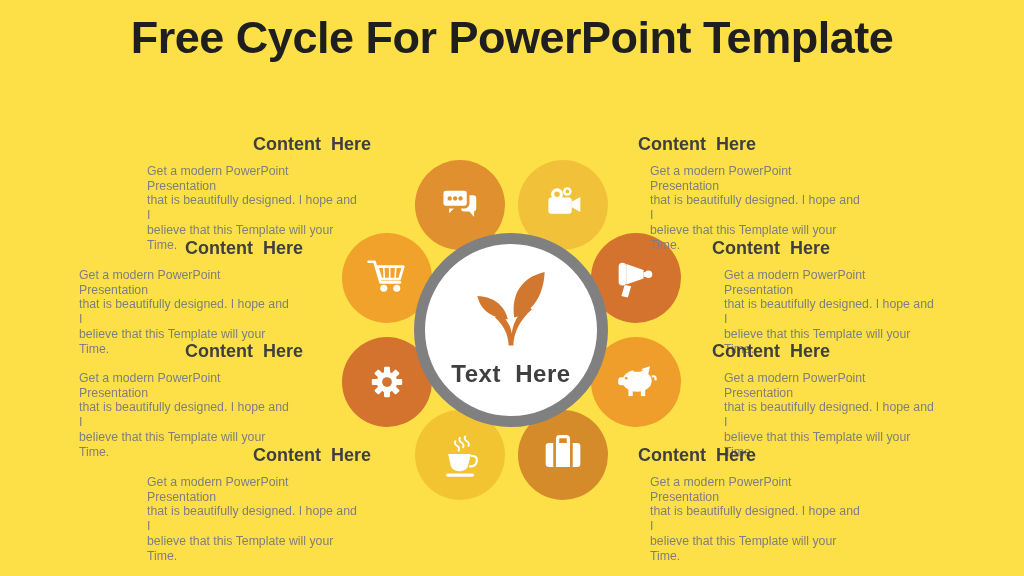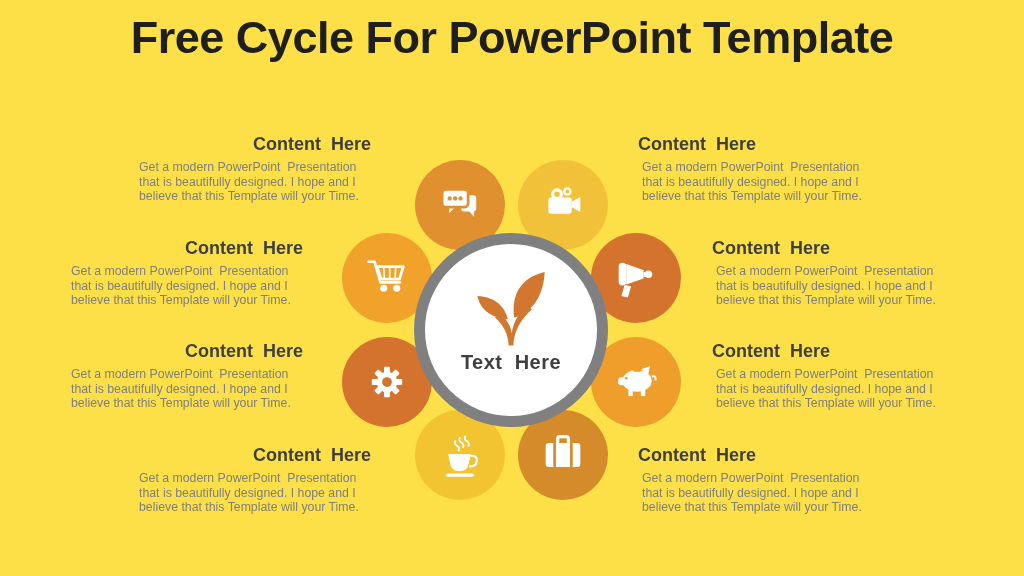--- a/index.html
+++ b/index.html
@@ -29,31 +29,31 @@
   
   .center-circle {
     position:absolute; left:414px; top:233px; width:172px; height:172px;
     border-radius:50%; background:#ffffff;
     border:11px solid var(--ring-color,#808080);
     display:flex; flex-direction:column; align-items:center;
     box-sizing:content-box;
   }
   .center-circle svg { width:110px; height:80px; margin-top:24px; }
   .center-label {
-    margin-top:3px; font-size:20px; font-weight:bold;
+    margin-top:12px; font-size:24px; font-weight:bold;
     color:var(--center-text,#3F3F3F); white-space:pre; letter-spacing:0.5px;
   }
   
   .cblock { position:absolute; width:236px; }
   .cblock h3 {
     margin:0 0 8px 0; font-size:18px; line-height:16px; font-weight:bold;
     color:var(--heading-color,#3F3F3F); white-space:pre;
   }
   .cblock p {
-    margin:4px; font-size:12.3px; line-height:14.7px;
+    margin:12px; font-size:12.3px; line-height:14.7px;
     color:var(--body-color,#7F7F7F); white-space:pre-wrap;
   }
   .cblock.align-right h3 { text-align:right; }
   #bl1 { top:136px; right:653px; }
   #bl2 { top:240px; right:721px; }
   #bl3 { top:343px; right:721px; }
   #bl4 { top:447px; right:653px; }
   #br1 { top:136px; left:638px; }
   #br2 { top:240px; left:712px; }
   #br3 { top:343px; left:712px; }

